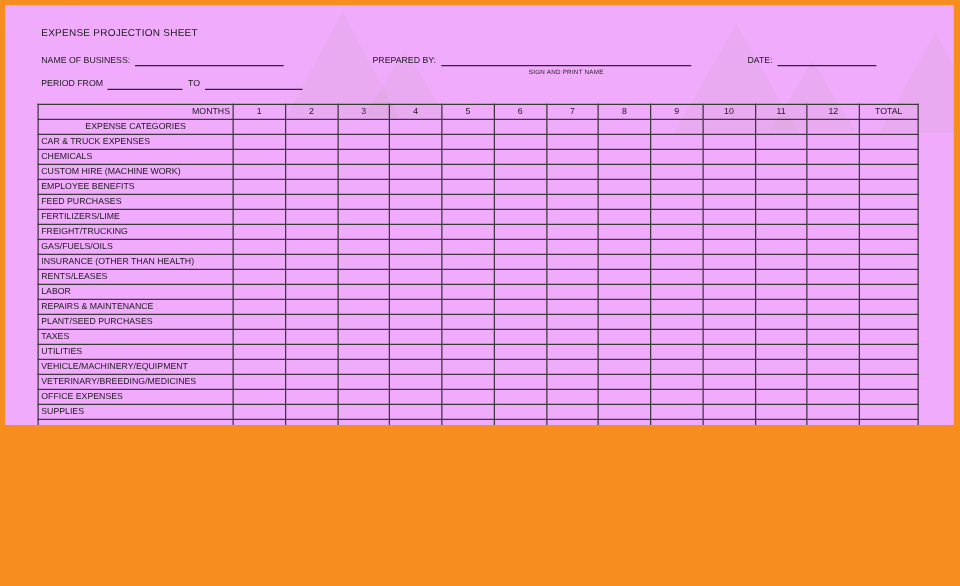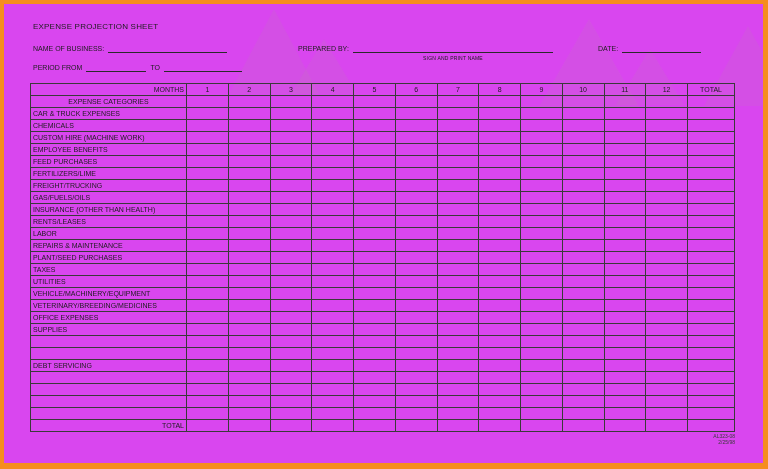--- a/index.html
+++ b/index.html
@@ -3,22 +3,22 @@
 <meta charset="utf-8">
 <style>
   html,body{margin:0;padding:0;}
   body{
     width:768px;height:469px;position:relative;overflow:hidden;
     background:#f68d1e;
     font-family:"Liberation Sans",sans-serif;
     -webkit-font-smoothing:antialiased;
   }
   .page{
-    position:absolute;left:4px;top:4px;width:759px;height:459px;
-    background:#d946ef;overflow:hidden;
+    position:absolute;left:4px;top:4px;width:759px;height:336px;
+    background:#f0abfc;overflow:hidden;
   }
   
   .wm{position:absolute;width:0;height:0;}
   .wm1{left:225px;top:5px;border-left:45px solid transparent;border-right:45px solid transparent;border-bottom:85px solid rgba(175,165,150,0.10);}
   .wm2{left:287px;top:35px;border-left:33px solid transparent;border-right:33px solid transparent;border-bottom:55px solid rgba(175,165,150,0.10);}
   .wm3{left:535px;top:15px;border-left:50px solid transparent;border-right:50px solid transparent;border-bottom:88px solid rgba(175,165,150,0.10);}
   .wm4{left:612px;top:45px;border-left:34px solid transparent;border-right:34px solid transparent;border-bottom:56px solid rgba(175,165,150,0.10);}
   .wm5{left:700px;top:22px;border-left:44px solid transparent;border-right:44px solid transparent;border-bottom:80px solid rgba(175,165,150,0.10);}
 
   .title{position:absolute;left:29px;top:18px;font-size:8px;letter-spacing:.2px;color:#1c1c1c;}

